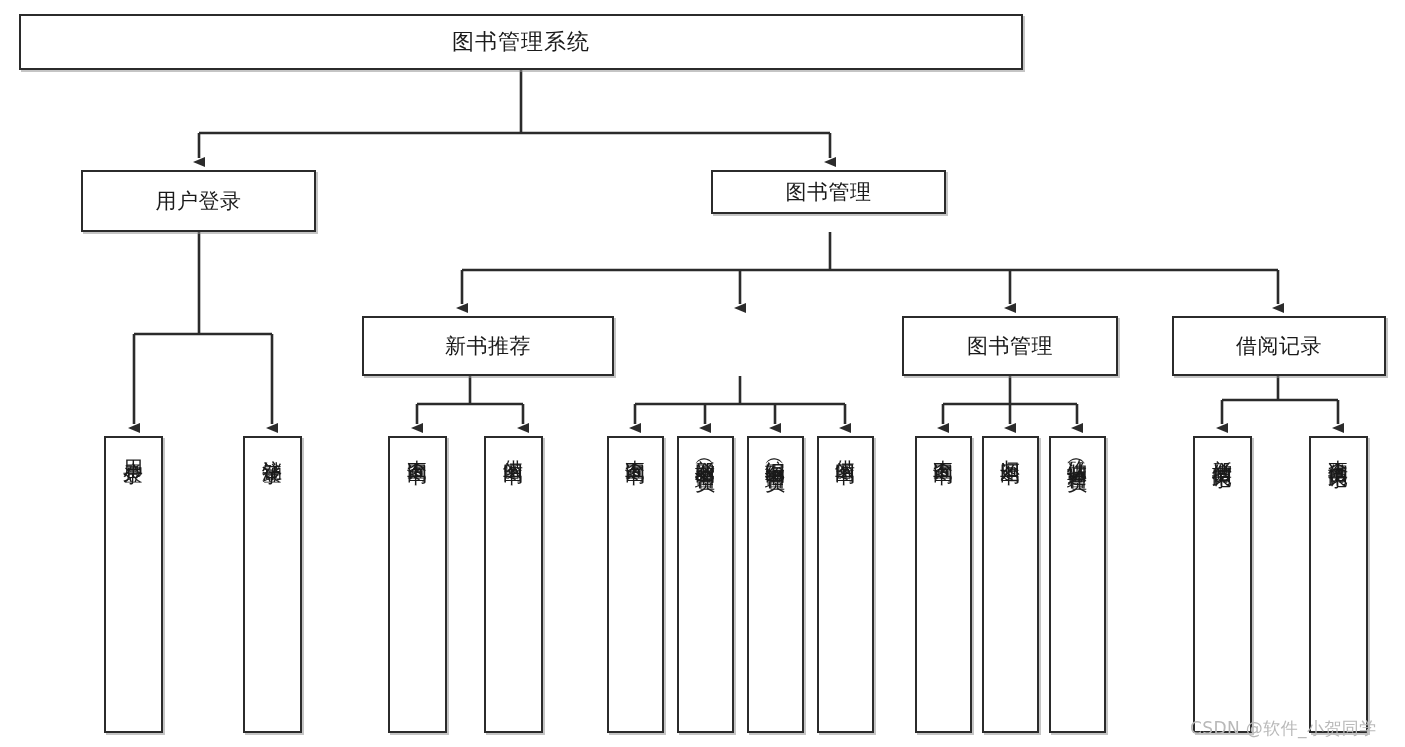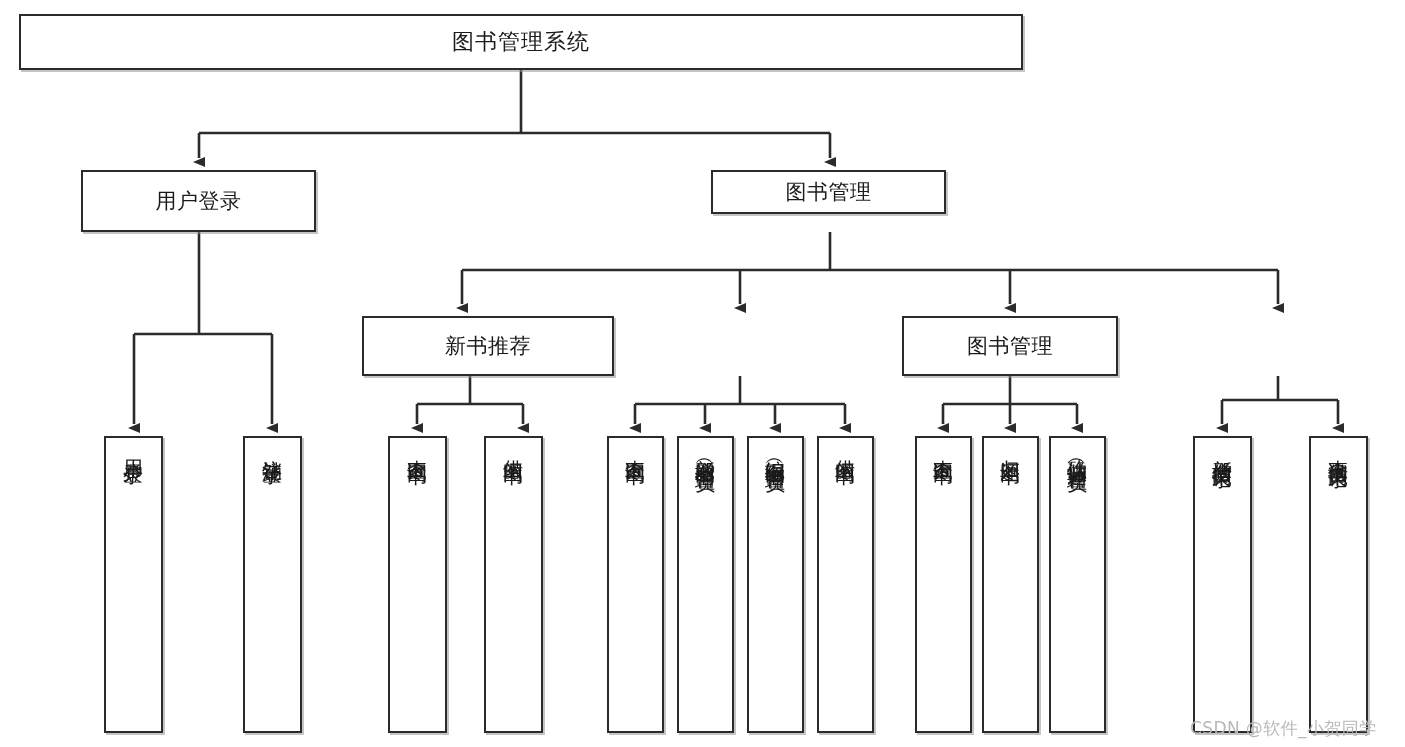--- a/index.html
+++ b/index.html
@@ -140,20 +140,23 @@
   <div class="node h" style="left:711px; top:170px; width:235px; height:44px;">
     <span class="label">图书管理</span>
   </div>
 
   <div class="node h" style="left:362px; top:316px; width:252px; height:60px;">
     <span class="label">新书推荐</span>
   </div>
   <div class="node h" style="left:902px; top:316px; width:216px; height:60px;">
     <span class="label">图书管理</span>
   </div>
+  <div class="node h" style="left:1172px; top:316px; width:214px; height:60px;">
+    <span class="label">借阅记录</span>
+  </div>
 
   <div class="node v" style="left:104px; top:436px; width:59px; height:297px;">
     <span class="label">用户登录</span>
   </div>
   <div class="node v" style="left:243px; top:436px; width:59px; height:297px;">
     <span class="label">注销登录</span>
   </div>
 
   <div class="node v" style="left:388px; top:436px; width:59px; height:297px;">
     <span class="label">查询图书</span>

